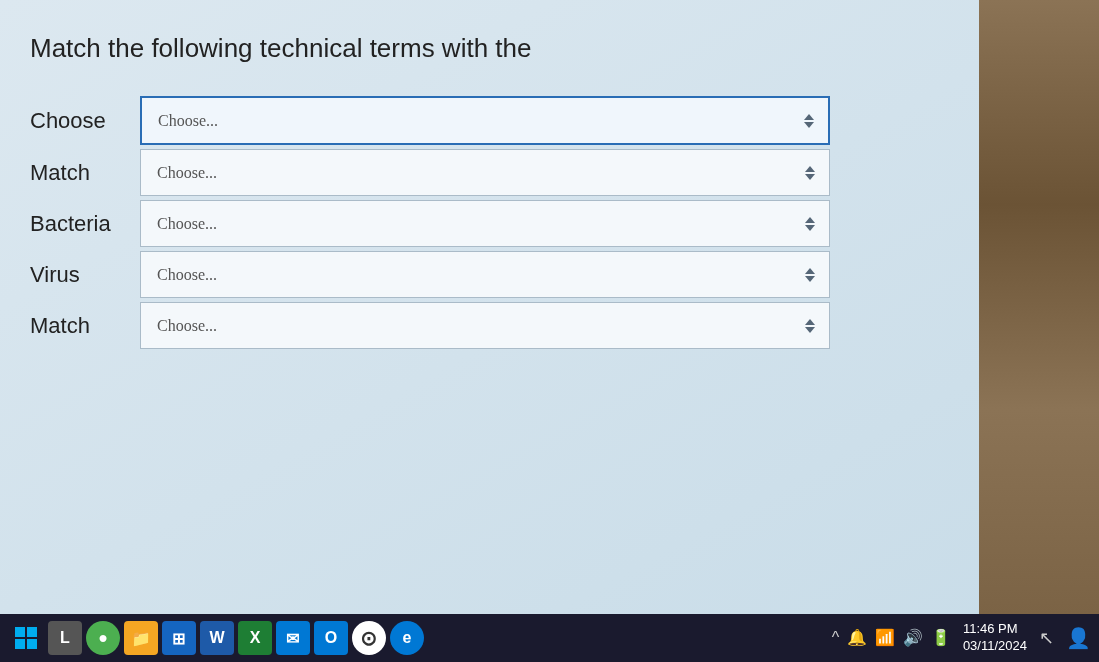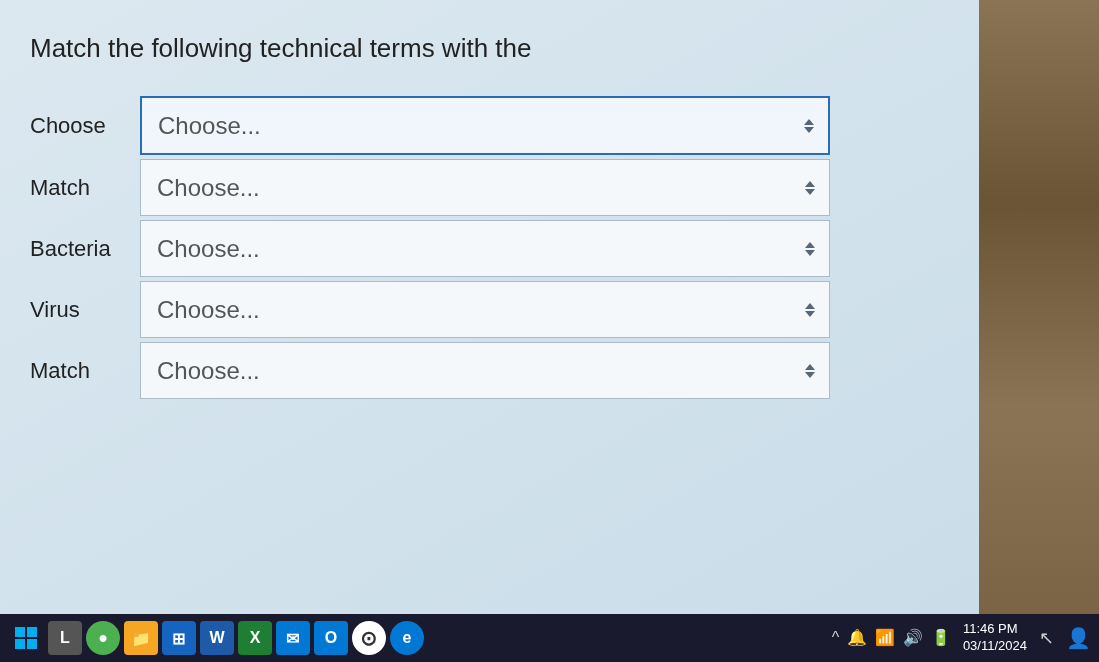--- a/index.html
+++ b/index.html
@@ -101,28 +101,29 @@
     }
 
     .select-wrapper.active-select {
       border: 2px solid #2a6db5;
       background: #f0f6fc;
     }
 
     .select-field {
       width: 100%;
       padding: 14px 20px 14px 16px;
-      font-size: 24px;
+      font-size: 16px;
       color: #555;
       background: transparent;
       border: none;
       appearance: none;
       -webkit-appearance: none;
       cursor: pointer;
       outline: none;
+      font-family: Liberation Serif, serif;
     }
 
     .select-arrow {
       position: absolute;
       right: 14px;
       top: 50%;
       transform: translateY(-50%);
       display: flex;
       flex-direction: column;
       align-items: center;

